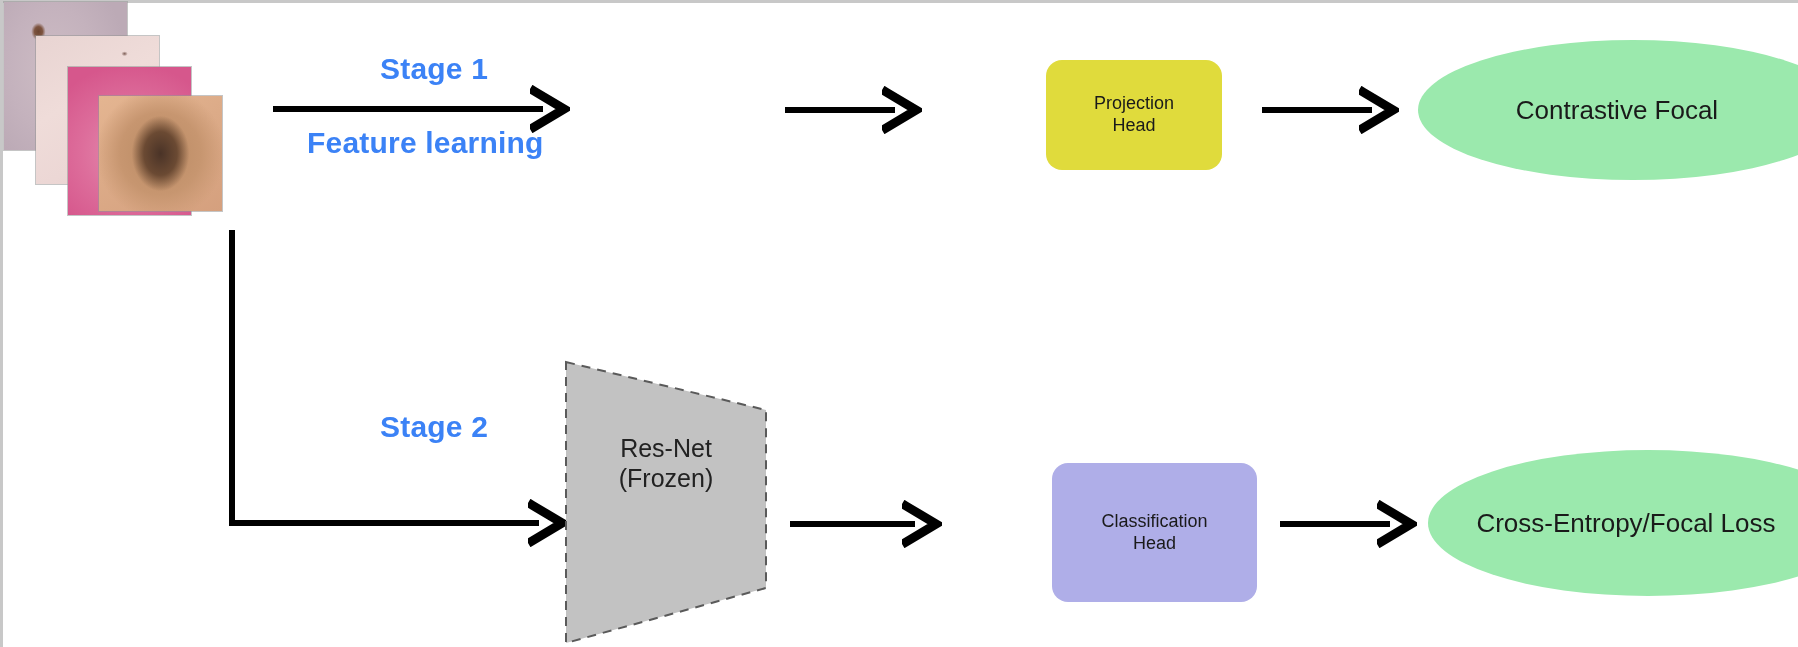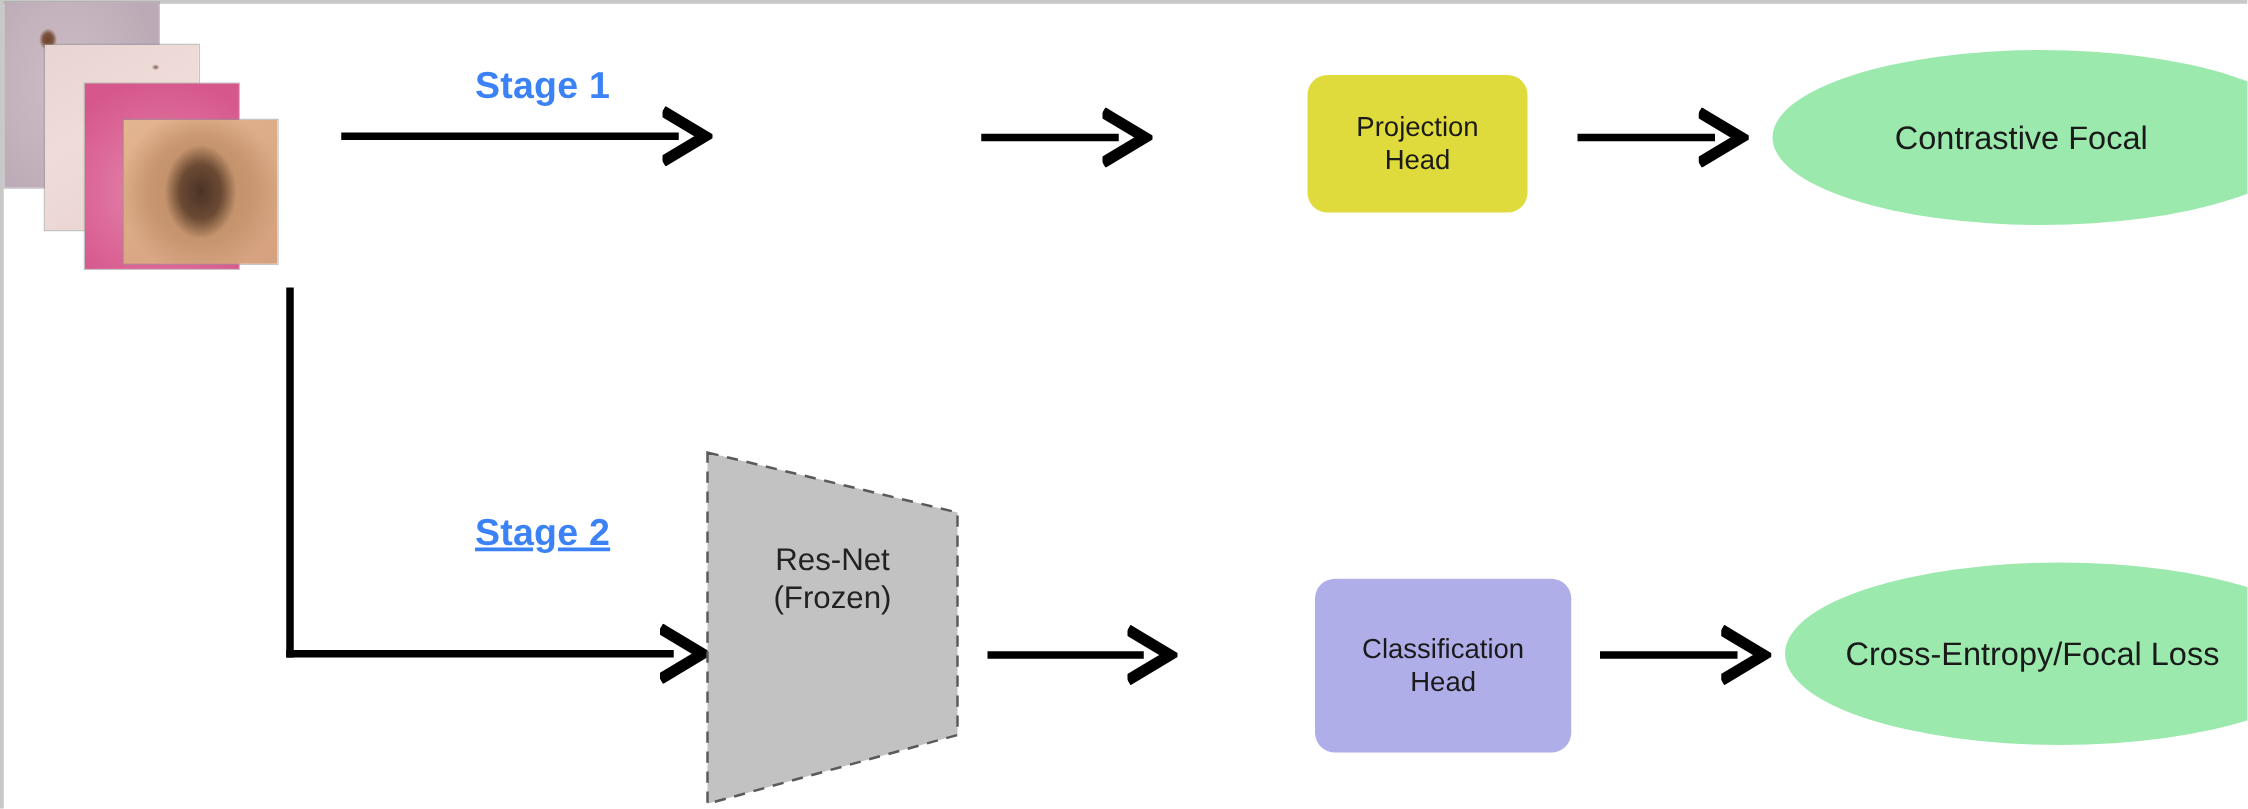--- a/index.html
+++ b/index.html
@@ -77,21 +77,21 @@
     white-space:pre-line;
   }
 
   
   .node-rect{
     position:absolute;
     border-radius:16px;
     display:flex;align-items:center;justify-content:center;
     text-align:center;
     color:#1a1a1a;
-    font-size:22px;
+    font-size:18px;
     line-height:1.2;
     white-space:pre-line;
   }
 
   
   .node-ellipse{
     position:absolute;
     border-radius:50%;
     display:flex;align-items:center;justify-content:center;
     text-align:center;
@@ -112,20 +112,21 @@
     <div class="img-card img1 sk1"></div>
     <div class="img-card img2 sk2"></div>
     <div class="img-card img3 sk3"></div>
     <div class="img-card img4 sk4"></div>
   </div>
 
   <div class="abs elbow-v"></div>
   <div class="abs elbow-h"></div>
 
   <div class="abs stage-label" style="left:380px;top:52px;">Stage 1</div>
+  <div class="abs stage-label" style="left:307px;top:126px;">Feature learning</div>
 
   <div>
     <div class="abs arrow-line" style="left:273px;top:106px;width:270px;"></div>
     <svg class="abs arrow-head" style="left:530px;top:85px;" width="40" height="48" viewBox="0 0 40 48">
       <path d="M4 6 L34 24 L4 42" fill="none" stroke="#000" stroke-width="9" stroke-linecap="square" stroke-linejoin="miter"></path>
     </svg>
   </div>
 
 
   <div>
@@ -142,21 +143,21 @@
     <div class="abs arrow-line" style="left:1262px;top:107px;width:110px;"></div>
     <svg class="abs arrow-head" style="left:1359px;top:86px;" width="40" height="48" viewBox="0 0 40 48">
       <path d="M4 6 L34 24 L4 42" fill="none" stroke="#000" stroke-width="9" stroke-linecap="square" stroke-linejoin="miter"></path>
     </svg>
   </div>
 
   <div class="node-ellipse" style="left:1418px;top:40px;width:430px;height:140px;background:#9be9ad;">
     <span style="transform:translateX(-16px);">Contrastive Focal</span>
   </div>
 
-  <div class="abs stage-label" style="left:380px;top:410px;text-decoration:underline;">Stage 2</div>
+  <div class="abs stage-label" style="left:380px;top:410px;">Stage 2</div>
 
   <svg class="abs arrow-head" style="left:528px;top:499px;" width="40" height="48" viewBox="0 0 40 48">
     <path d="M4 6 L34 24 L4 42" fill="none" stroke="#000" stroke-width="9" stroke-linecap="square" stroke-linejoin="miter"></path>
   </svg>
 
   <div class="trap-wrap" style="left:562px;top:358px;width:208px;height:289px;">
     <svg width="208" height="289" viewBox="0 0 208 289">
       <polygon points="4,4 204,52 204,230 4,285" fill="#c2c2c2" stroke="#5a5a5a" stroke-width="2" stroke-dasharray="9 7"></polygon>
     </svg>
     <div class="trap-text" style="top:76px;">Res-Net

